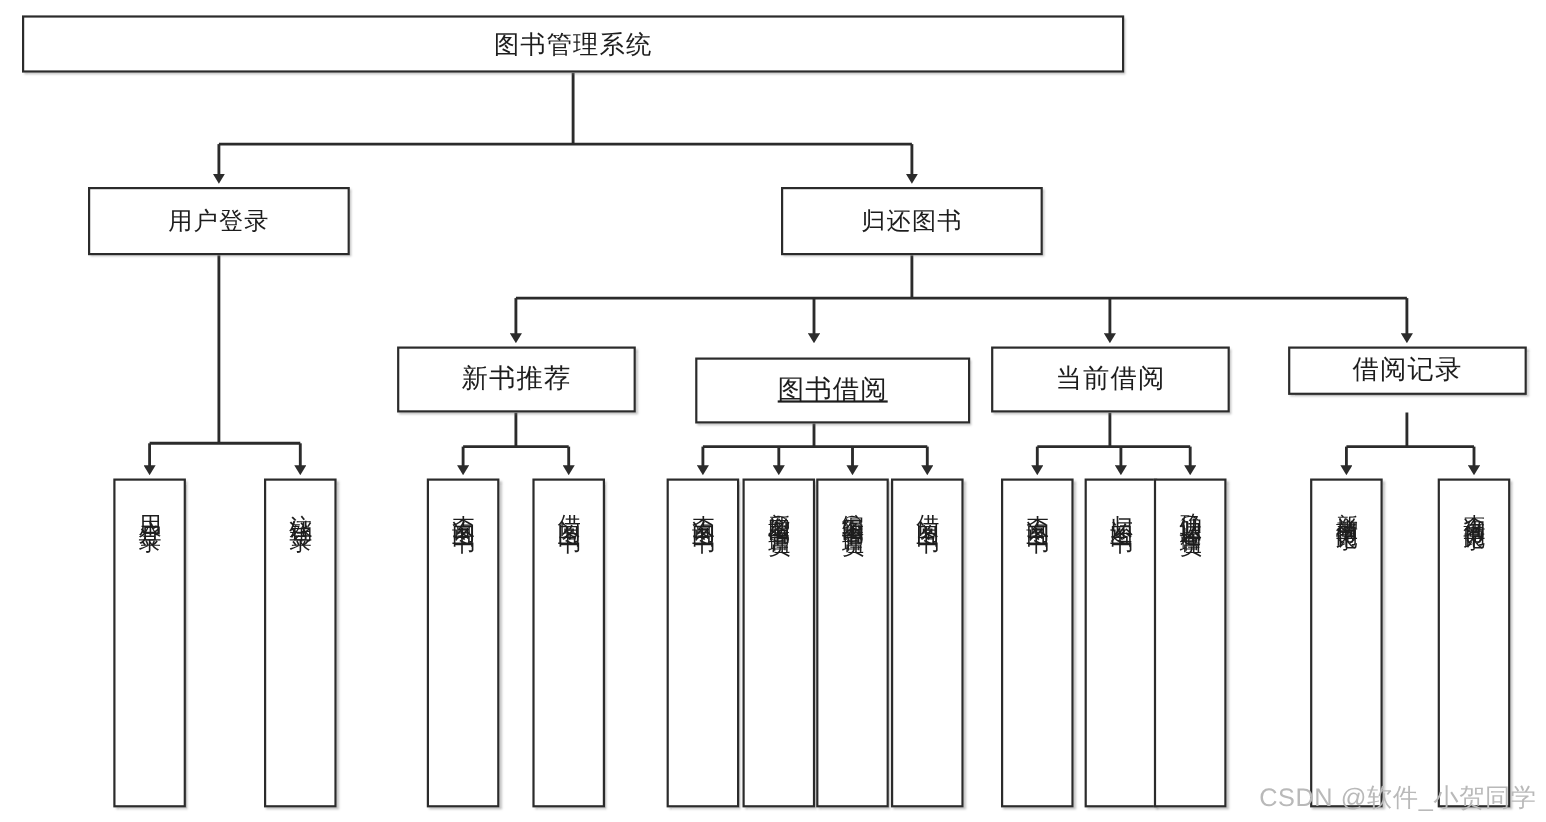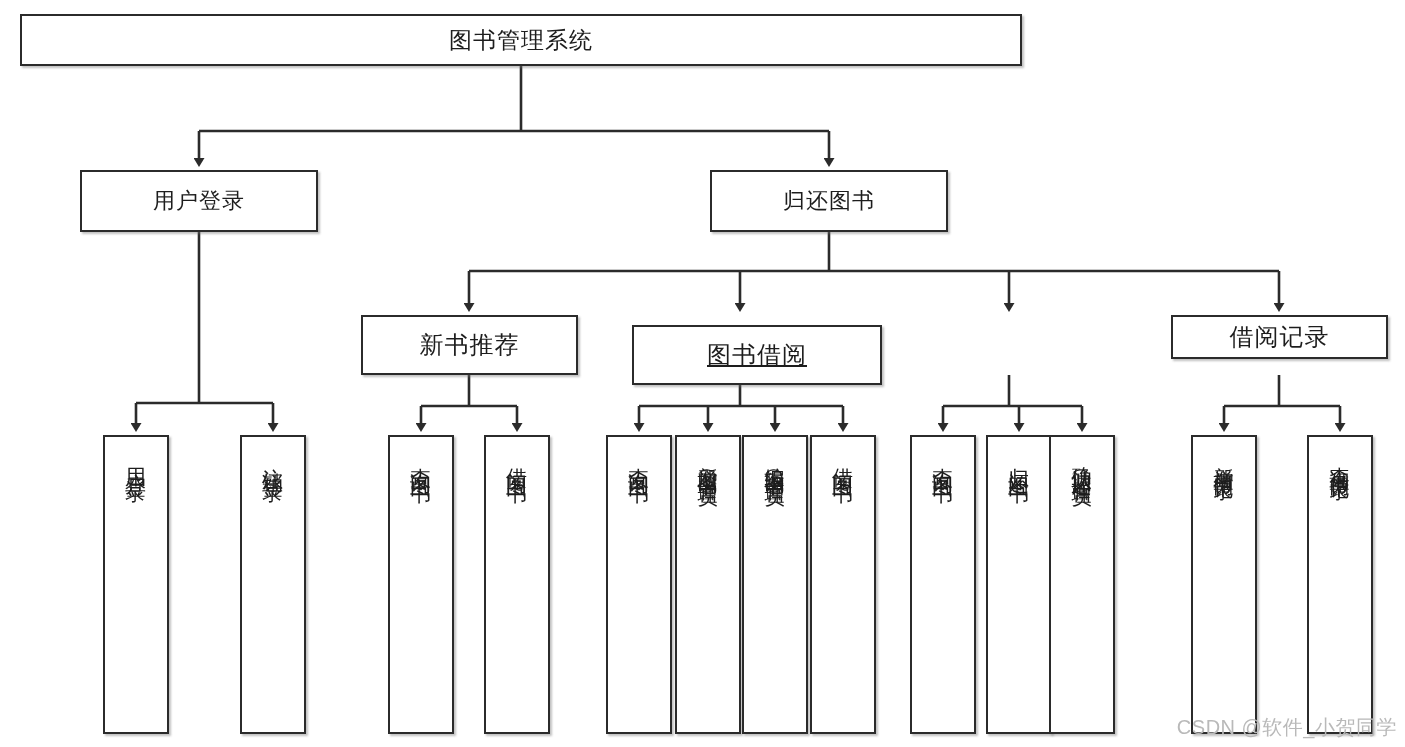--- a/index.html
+++ b/index.html
@@ -51,21 +51,21 @@
     text-orientation:upright;
     font-size:21px;
     letter-spacing:5px;
     line-height:1;
   }
   .node.leaf.tall .label{font-size:20px;letter-spacing:3px;}
 
   #watermark{
     position:absolute;
     right:8px;bottom:6px;
-    font-size:20px;
+    font-size:23px;
     color:#b9b9b9;
     letter-spacing:.5px;
     user-select:none;
     white-space:nowrap;
   }
 </style>
 </head>
 <body>
 
 <div id="diagram-root">
@@ -130,20 +130,23 @@
   <div class="node horiz" style="left:710px;top:170px;width:238px;height:62px;">
     <span class="label">归还图书</span>
   </div>
 
   <div class="node horiz tier3" style="left:361px;top:315px;width:217px;height:60px;">
     <span class="label">新书推荐</span>
   </div>
   <div class="node horiz tier3" style="left:632px;top:325px;width:250px;height:60px;text-decoration:underline;">
     <span class="label">图书借阅</span>
   </div>
+  <div class="node horiz tier3" style="left:901px;top:315px;width:217px;height:60px;">
+    <span class="label">当前借阅</span>
+  </div>
   <div class="node horiz tier3" style="left:1171px;top:315px;width:217px;height:44px;">
     <span class="label">借阅记录</span>
   </div>
 
   <div class="node leaf" style="left:103px;top:435px;width:66px;height:299px;">
     <span class="label">用户登录</span>
   </div>
   <div class="node leaf" style="left:240px;top:435px;width:66px;height:299px;">
     <span class="label">注销登录</span>
   </div>

